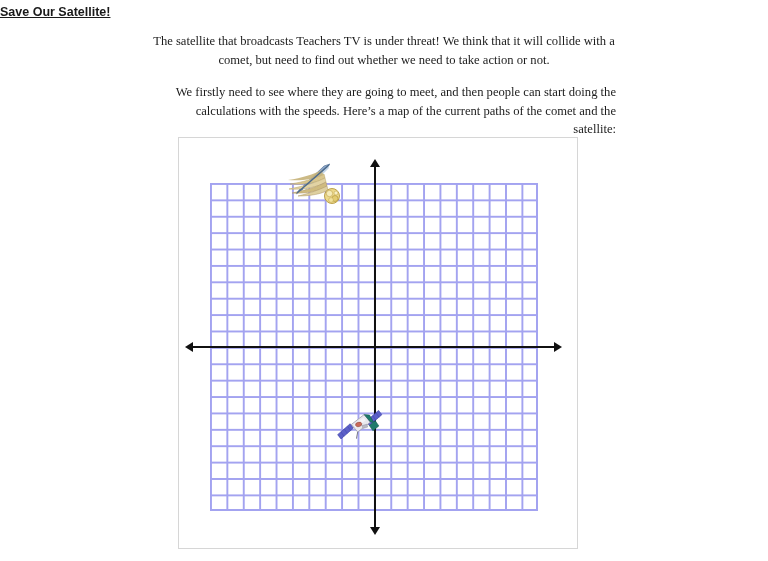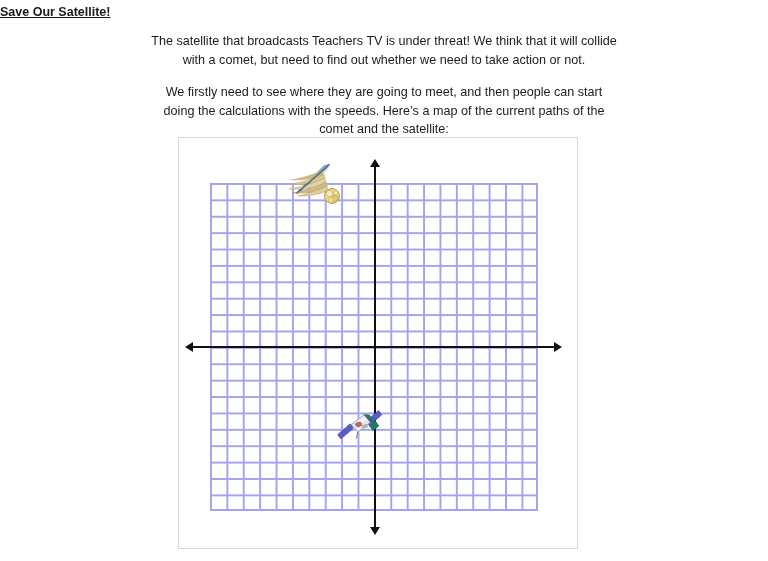--- a/index.html
+++ b/index.html
@@ -35,23 +35,25 @@
     text-decoration: underline;
   }
 
   .para {
     width: 478px;
     margin: 0 auto 14px auto;
     text-align: center;
     font-size: 12.6px;
     line-height: 18.5px;
     color: #1c1c1c;
+    font-family: Liberation Serif, serif;
   }
   .para.p2 {
     width: 464px;
+    text-align: right;
   }
 
   
   .figure-frame {
     position: absolute;
     left: 178px;
     top: 137px;
     width: 400px;
     height: 412px;
     background: #ffffff;

